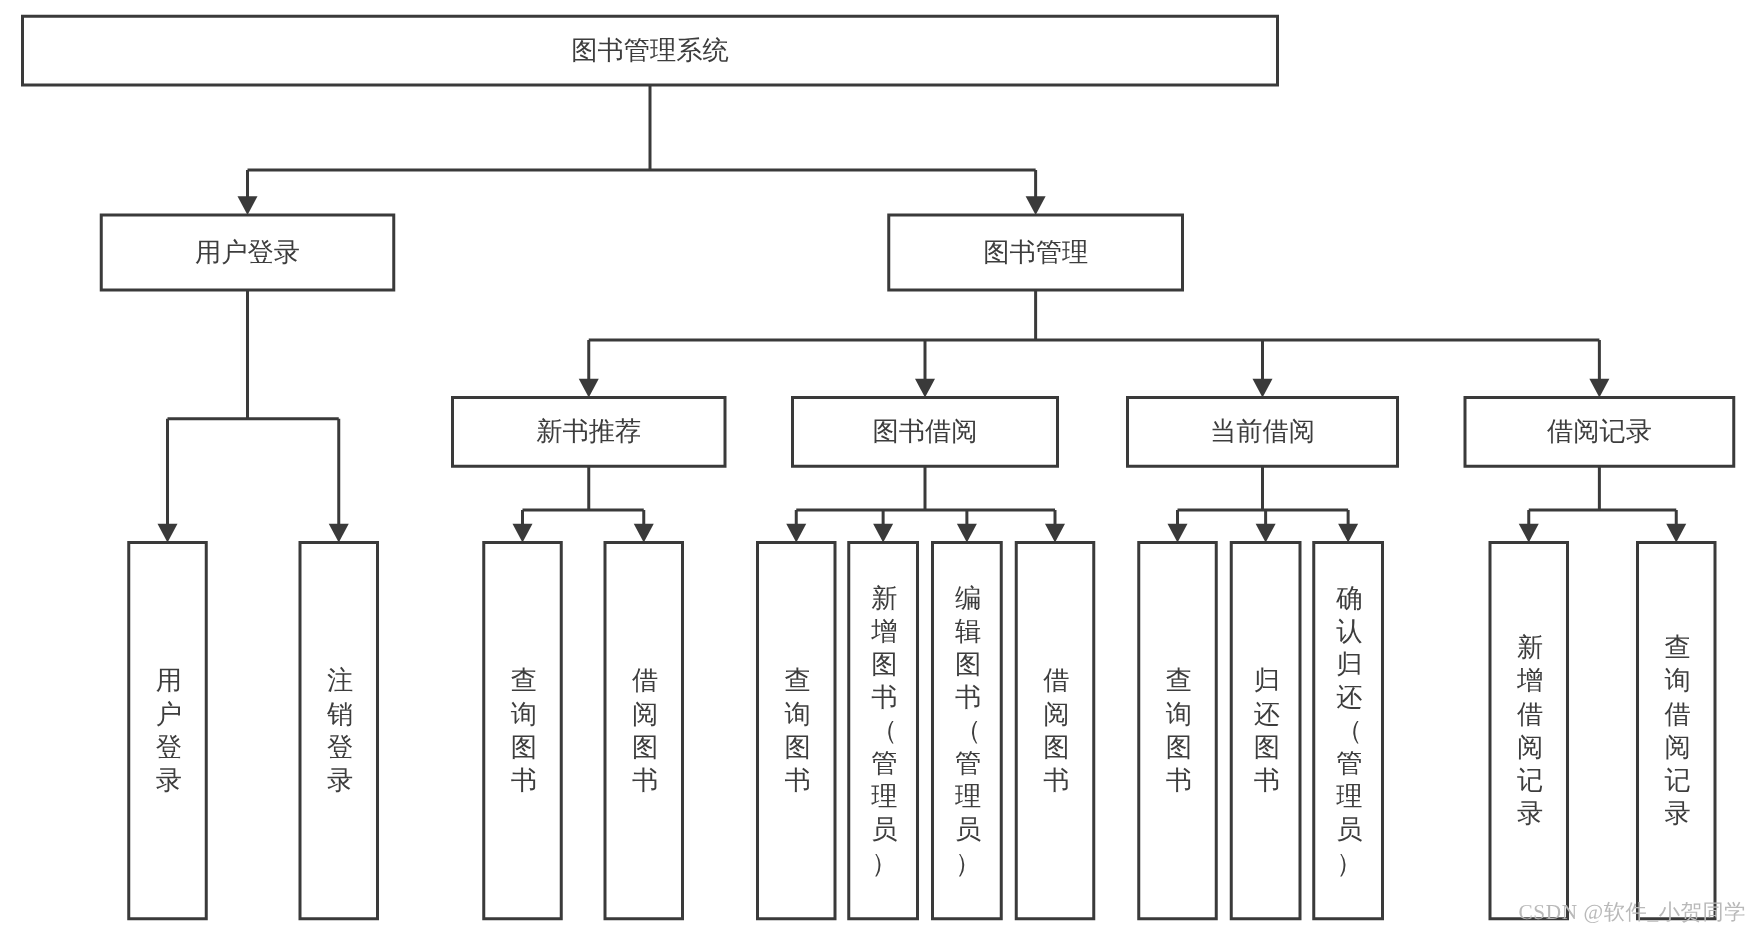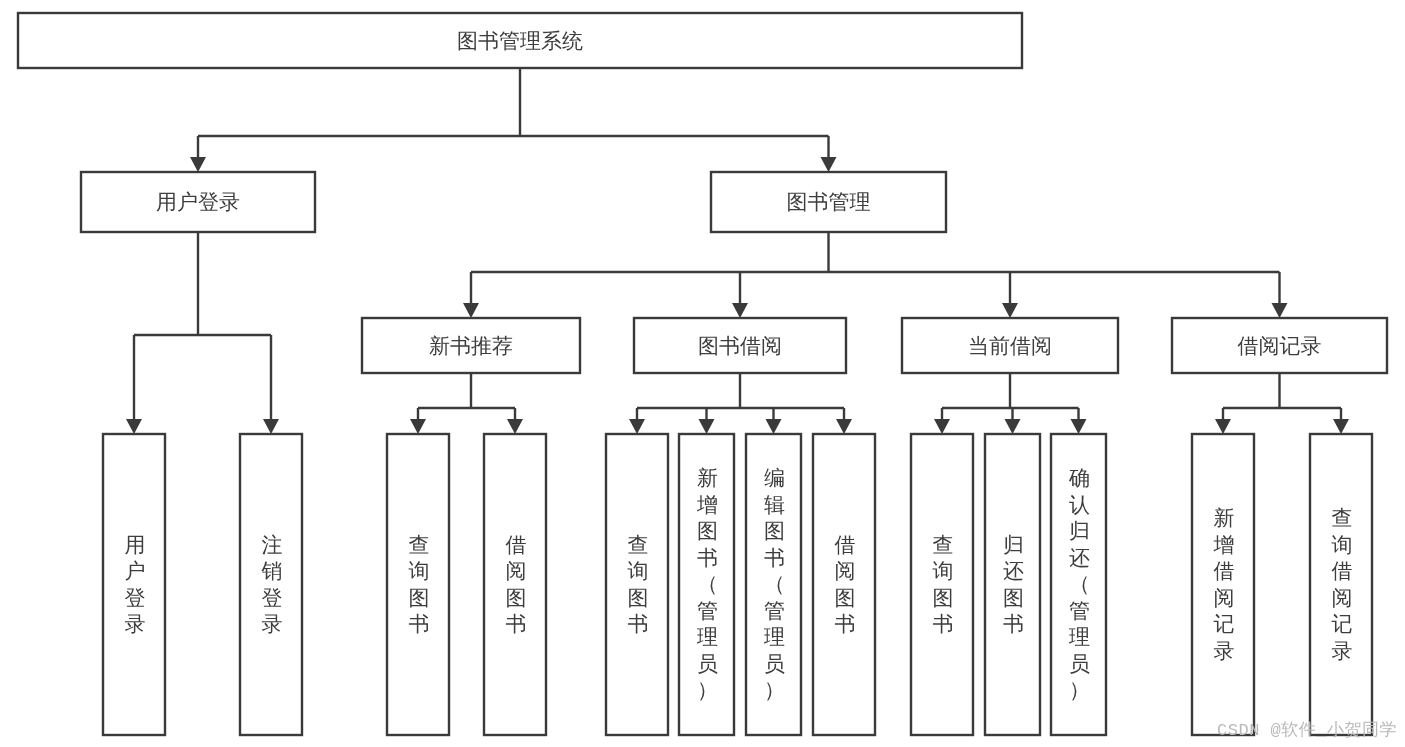--- a/index.html
+++ b/index.html
@@ -44,21 +44,21 @@
   }
   .arrow-head {
     fill: #3a3a3a;
   }
   .watermark {
     position: absolute;
     right: 8px;
     bottom: 6px;
     color: #b9b9b9;
     font-size: 17px;
-    font-family: Liberation Mono, monospace;
+    font-family: Liberation Serif, serif;
     letter-spacing: 0.5px;
     white-space: nowrap;
     pointer-events: none;
   }
 </style>
 </head>
 <body>
 
 <svg id="chart" viewBox="0 0 1405 747">
   <g id="edges">

